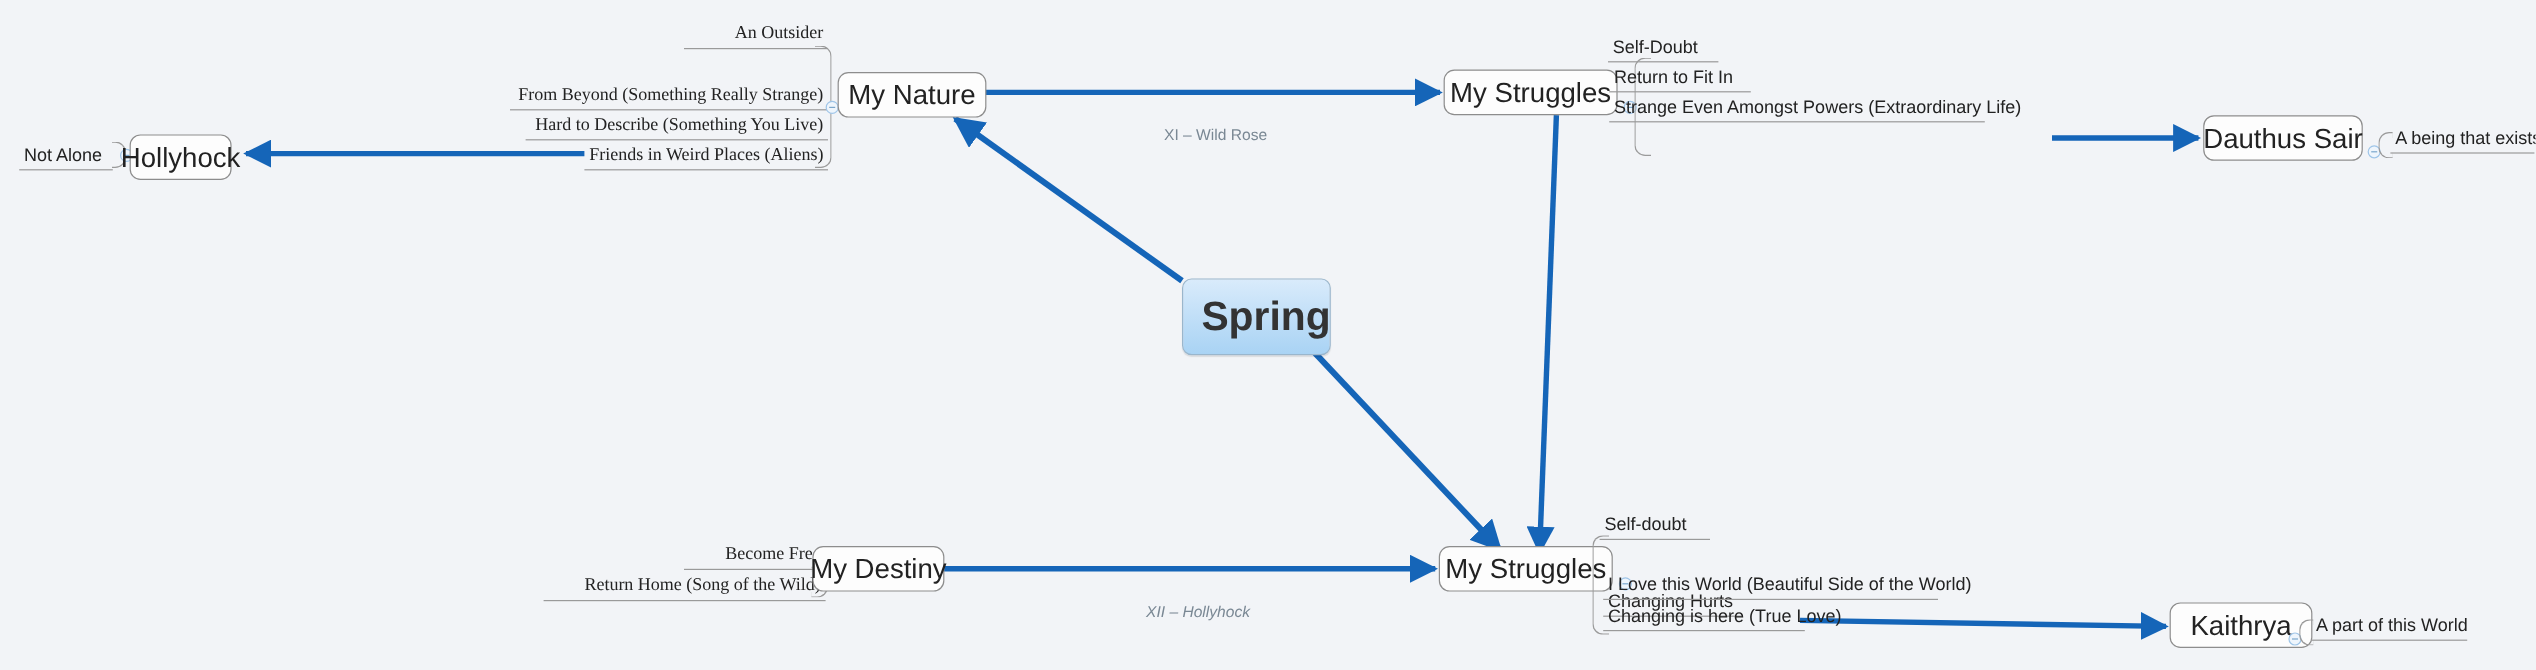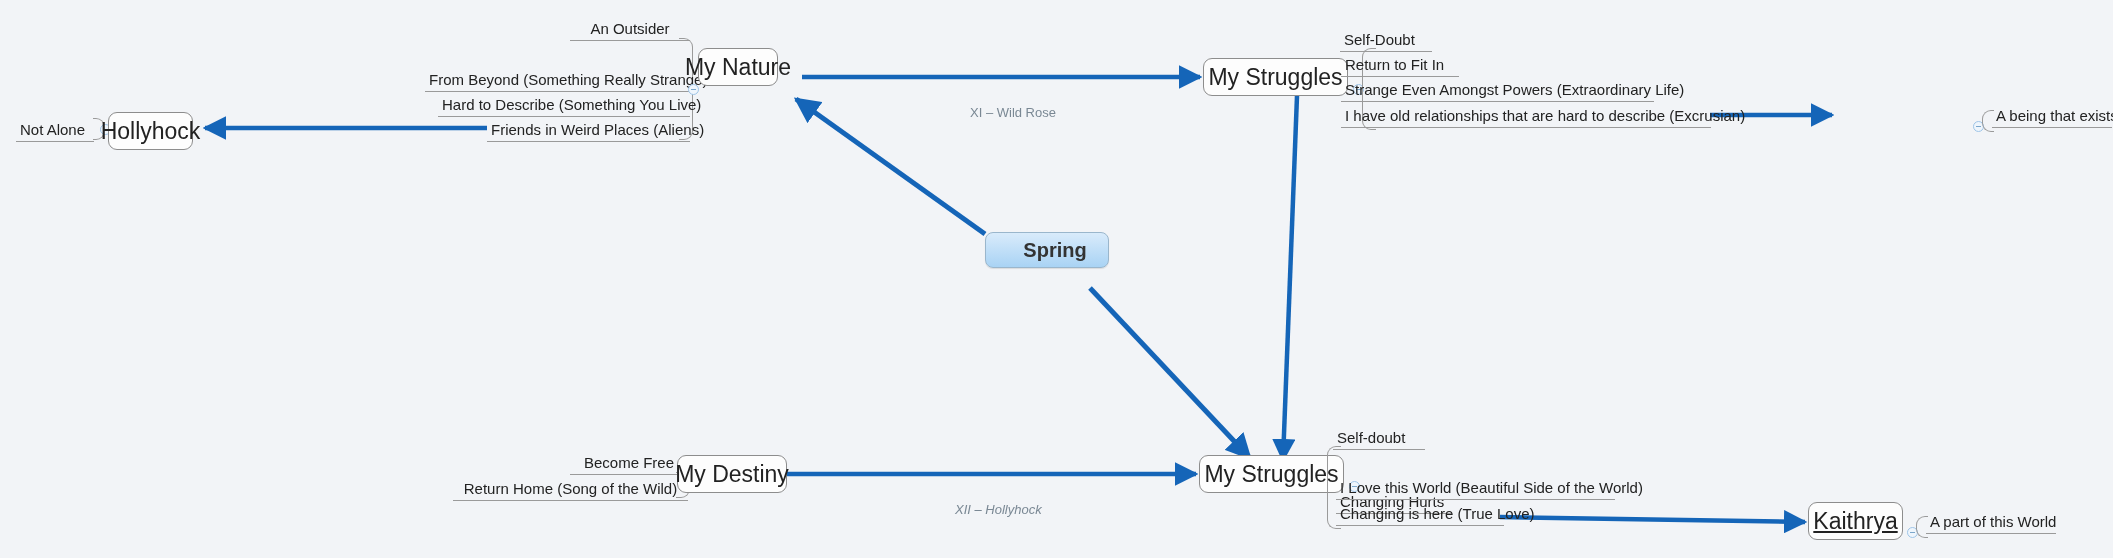--- a/index.html
+++ b/index.html
@@ -28,40 +28,40 @@
   }
   .node.main{
     font-size:23px;
     padding:0 12px;
     height:38px;
   }
   .node.root{
     background:linear-gradient(to bottom,#d9ebfb 0%,#c3e0f8 45%,#a9d3f4 100%);
     border:1px solid #9ab6cc;
     border-radius:8px;
-    font-size:20px;
+    font-size:34px;
     font-weight:bold;
     color:#333;
-    height:36px;
+    height:64px;
     box-shadow:0 1px 1px rgba(0,0,0,.10);
     padding-left:16px;
   }
 
   
   .leaf{
     position:absolute;
     font-size:15px;
     color:#222;
     white-space:nowrap;
     line-height:1;
     padding:0 4px 4px 4px;
     box-sizing:border-box;
   }
   .leaf.ul{border-bottom:1px solid #9a9a9a;}
-  .leaf.r{text-align:center;}
+  .leaf.r{text-align:right;font-family:Liberation Serif, serif;}
   .leaf.l{text-align:left;}
 
   
   .bracket{
     position:absolute;
     box-sizing:border-box;
     border:1px solid #9a9a9a;
     pointer-events:none;
   }
   .bracket.right{           
@@ -143,33 +143,33 @@
   <div class="leaf r ul" style="left:570px;top:21px;width:120px;">An Outsider</div>
 
   <div class="bracket right" style="left:679px;top:38px;width:14px;height:102px;"></div>
 
   <div class="leaf r ul" style="left:425px;top:72px;width:265px;">From Beyond (Something Really Strange)</div>
   <div class="leaf r ul" style="left:438px;top:97px;width:252px;">Hard to Describe (Something You Live)</div>
   <div class="leaf r ul" style="left:487px;top:122px;width:203px;">Friends in Weird Places (Aliens)</div>
 
   <div class="toggle" style="left:688px;top:84px;"></div>
 
-  <div class="node main" style="left:698px;top:48px;width:80px;">My Nature</div>
+  <div class="node main" style="left:698px;top:60px;width:124px;">My Nature</div>
 
   <div class="node main" style="left:1203px;top:58px;width:145px;">My Struggles</div>
 
   <div class="toggle" style="left:1353px;top:84px;"></div>
 
   <div class="bracket left" style="left:1362px;top:48px;width:14px;height:82px;"></div>
 
   <div class="leaf l ul" style="left:1340px;top:32px;width:92px;">Self-Doubt</div>
   <div class="leaf l ul" style="left:1341px;top:57px;width:118px;">Return to Fit In</div>
   <div class="leaf l ul" style="left:1341px;top:82px;width:313px;">Strange Even Amongst Powers (Extraordinary Life)</div>
-  <div class="leaf l ul" style="left:1341px;top:108px;width:370px;">I have old relationships that are hard to describe (Excrusian)</div>
-
+
+  <div class="node main" style="left:1836px;top:96px;width:133px;">Dauthus Sair</div>
 
   <div class="toggle" style="left:1973px;top:121px;"></div>
 
   <div class="bracket left" style="left:1982px;top:110px;width:12px;height:22px;"></div>
 
   <div class="leaf l ul" style="left:1992px;top:108px;width:120px;">A being that exists</div>
 
   <div class="node root" style="left:985px;top:232px;width:124px;">Spring</div>
 
   <div class="leaf r ul" style="left:570px;top:455px;width:118px;">Become Free</div>
@@ -186,21 +186,21 @@
 
   <div class="toggle" style="left:1349px;top:481px;"></div>
 
   <div class="bracket left" style="left:1327px;top:446px;width:14px;height:83px;"></div>
 
   <div class="leaf l ul" style="left:1333px;top:430px;width:92px;">Self-doubt</div>
   <div class="leaf l ul" style="left:1336px;top:455px;width:115px;margin-top:39px;">Changing Hurts</div>
   <div class="leaf l ul" style="left:1336px;top:480px;width:279px;">I Love this World (Beautiful Side of the World)</div>
   <div class="leaf l ul" style="left:1336px;top:506px;width:168px;">Changing is here (True Love)</div>
 
-  <div class="node main" style="left:1808px;top:502px;width:95px;text-decoration:underline;">Kaithrya</div>
+  <div class="node main" style="left:1808px;top:502px;width:119px;">Kaithrya</div>
 
   <div class="toggle" style="left:1907px;top:527px;"></div>
 
   <div class="bracket left" style="left:1916px;top:516px;width:12px;height:22px;"></div>
 
   <div class="leaf l ul" style="left:1926px;top:514px;width:130px;">A part of this World</div>
 
 </div>
 
 </body></html>

